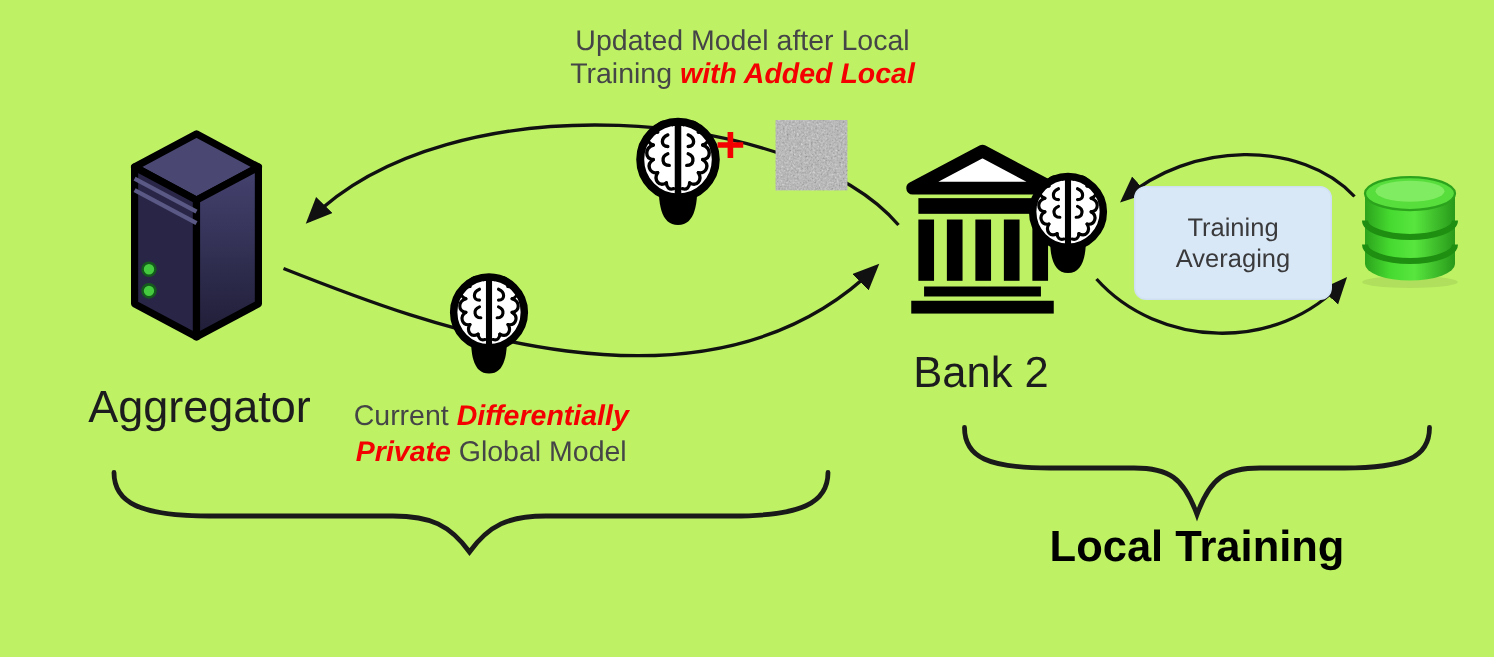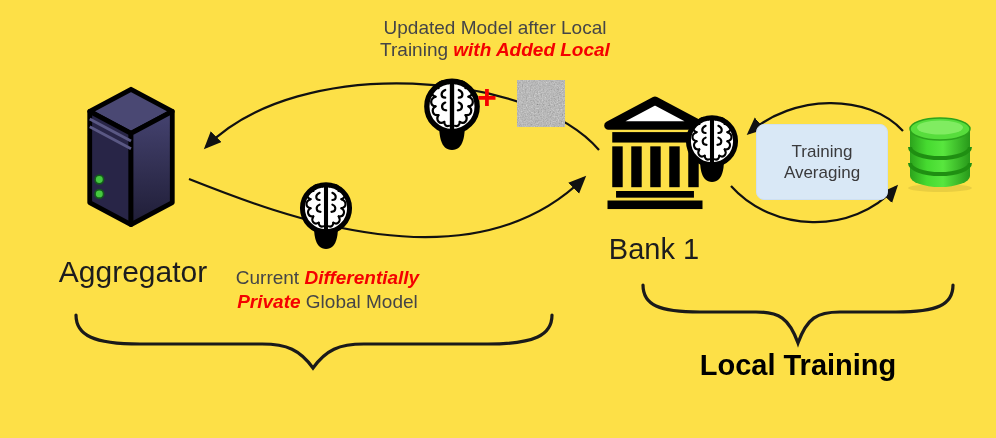--- a/index.html
+++ b/index.html
@@ -1,17 +1,17 @@
 <!DOCTYPE html>
 <html><head>
 <meta charset="utf-8">
 <style>
   html,body{margin:0;padding:0;background:#fff;}
   #canvas{
-    position:relative;width:996px;height:438px;background:#fde047;overflow:hidden;
+    position:relative;width:996px;height:438px;background:#bef264;overflow:hidden;
     font-family:"Liberation Sans", sans-serif;
   }
   .abs{position:absolute;}
   .cap{color:#454547;font-size:19px;line-height:22px;text-align:center;}
   .emph{color:#f40000;font-weight:bold;font-style:italic;}
   .big-label{color:#1c1c1e;font-size:29px;text-align:center;}
   .group-label{color:#000;font-weight:bold;font-size:30px;text-align:center;}
   #arrow-layer{position:absolute;left:0;top:0;z-index:1;}
   .icon{z-index:2;}
   .txt{z-index:3;}
@@ -119,21 +119,21 @@
     <rect x="27" y="53" width="11" height="43" fill="#000"></rect>
     <rect x="47" y="53" width="11" height="43" fill="#000"></rect>
     <rect x="67" y="53" width="11" height="43" fill="#000"></rect>
     <rect x="87" y="53" width="11" height="43" fill="#000"></rect>
     <rect x="11" y="100" width="82" height="7" fill="#000"></rect>
     <rect x="2" y="110" width="100" height="9" fill="#000"></rect>
   </svg>
   <svg class="abs icon" style="left:683px;top:110px;" width="58" height="86" viewBox="-32 -31 64 88">
       <use href="#brain-shape"></use>
     </svg>
-  <div class="abs big-label txt" style="left:554px;top:233px;width:200px;">Bank 1</div>
+  <div class="abs big-label txt" style="left:554px;top:233px;width:200px;">Bank 2</div>
 
   <div class="abs" id="training-box">
     <span>Training</span>
     <span>Averaging</span>
   </div>
 
   <svg class="abs icon" style="left:904px;top:114px;" width="72" height="80" viewBox="0 0 72 80">
     <ellipse cx="36" cy="74" rx="32" ry="4" fill="#000" opacity="0.08"></ellipse>
     <path d="M 6 15 L 6 62 A 30 11 0 0 0 66 62 L 66 15 Z" fill="url(#dbGrad)"></path>
     <path d="M 6 33 A 30 11 0 0 0 66 33" stroke="#1f8f12" stroke-width="4" fill="none"></path>

